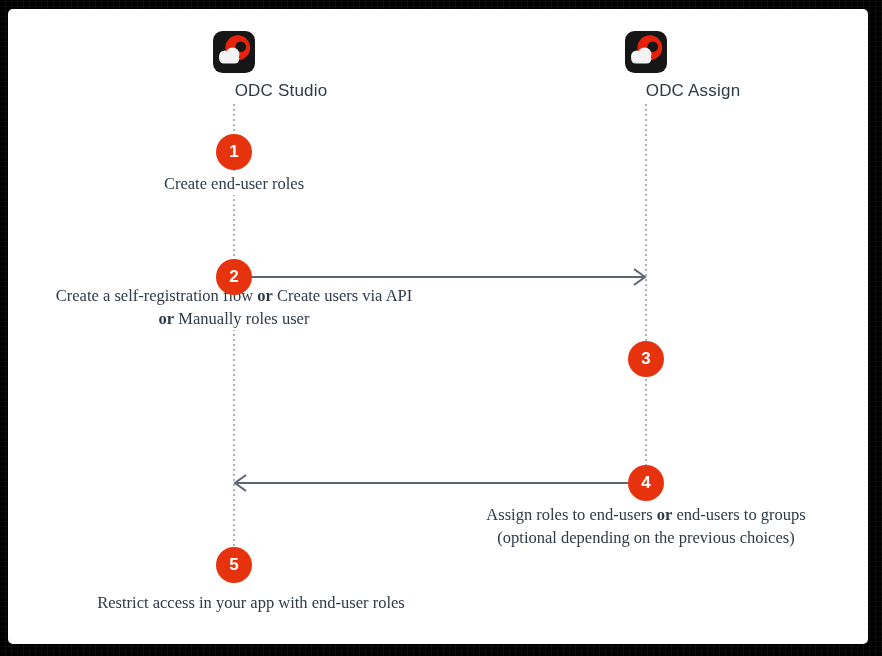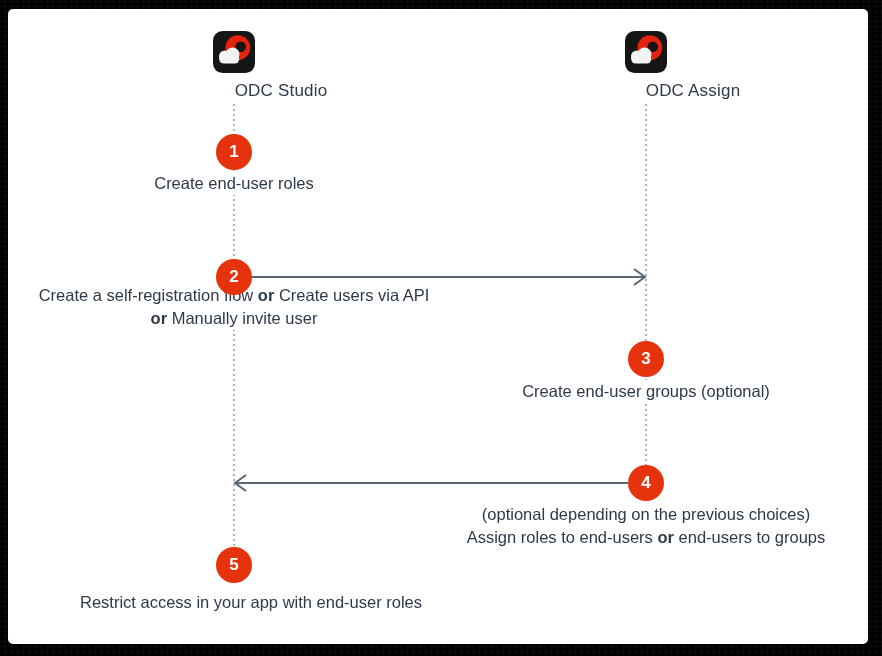--- a/index.html
+++ b/index.html
@@ -58,20 +58,21 @@
     font-size:17px;font-weight:700;
     display:flex;align-items:center;justify-content:center;
     transform:translate(-50%,-50%);
   }
   .step-text{
     position:absolute;transform:translateX(-50%);
     text-align:center;color:var(--text);
     font-size:16.5px;line-height:23px;
     background:var(--panel-bg);padding:0 5px;
     white-space:nowrap;
+    font-family:Liberation Serif, serif;
   }
   .step-text .b{font-weight:700;}
 </style>
 </head>
 <body>
 
 <div class="canvas">
   <div class="frame-noise"></div>
   <div class="panel"></div>
 
@@ -110,28 +111,27 @@
     <g stroke="var(--arrow)" stroke-width="2" fill="none">
       <line x1="628" y1="483" x2="237" y2="483"></line>
       <polyline points="246,475 235,483 246,491"></polyline>
     </g>
   </svg>
 
   <div class="step-text" style="left:234px;top:172px;">Create end-user roles</div>
 
   <div class="step-text" style="left:234px;top:284px;">
     <div><span>Create a self-registration flow </span><span class="b">or</span><span> Create users via API</span></div>
-    <div><span class="b">or</span><span> Manually invite user</span></div>
+    <div><span class="b">or</span><span> Manually roles user</span></div>
   </div>
 
-  <div class="step-text" style="left:646px;top:380px;">Create end-user groups (optional)</div>
 
   <div class="step-text" style="left:646px;top:503px;">
+    <div><span>Assign roles to end-users </span><span class="b">or</span><span> end-users to groups</span></div>
     <div>(optional depending on the previous choices)</div>
-    <div><span>Assign roles to end-users </span><span class="b">or</span><span> end-users to groups</span></div>
   </div>
 
   <div class="step-text" style="left:251px;top:591px;">Restrict access in your app with end-user roles</div>
 
   <div class="step-circle" style="left:234px;top:152px;">1</div>
   <div class="step-circle" style="left:234px;top:277px;">2</div>
   <div class="step-circle" style="left:646px;top:359px;">3</div>
   <div class="step-circle" style="left:646px;top:483px;">4</div>
   <div class="step-circle" style="left:234px;top:565px;">5</div>
 </div>

